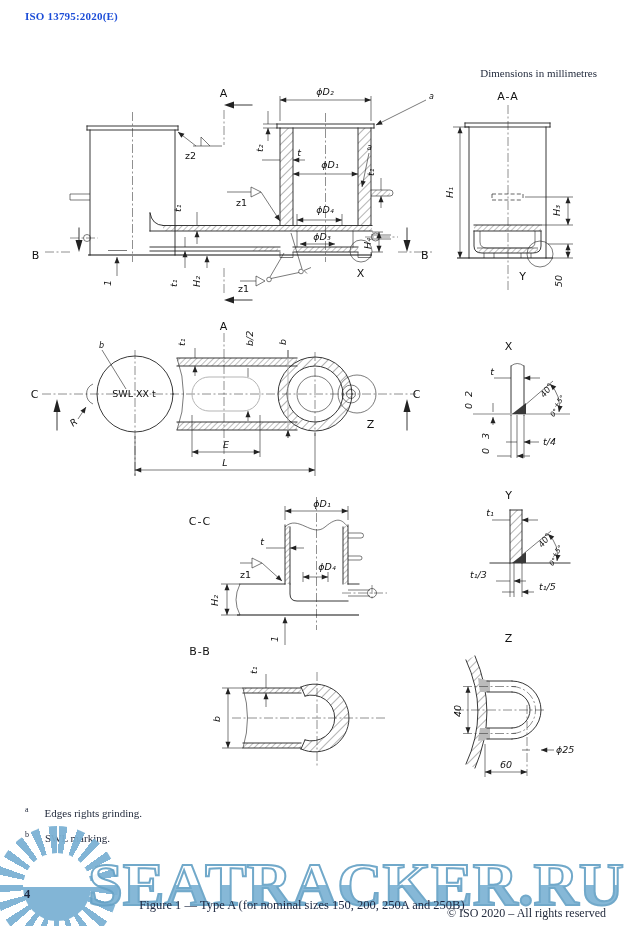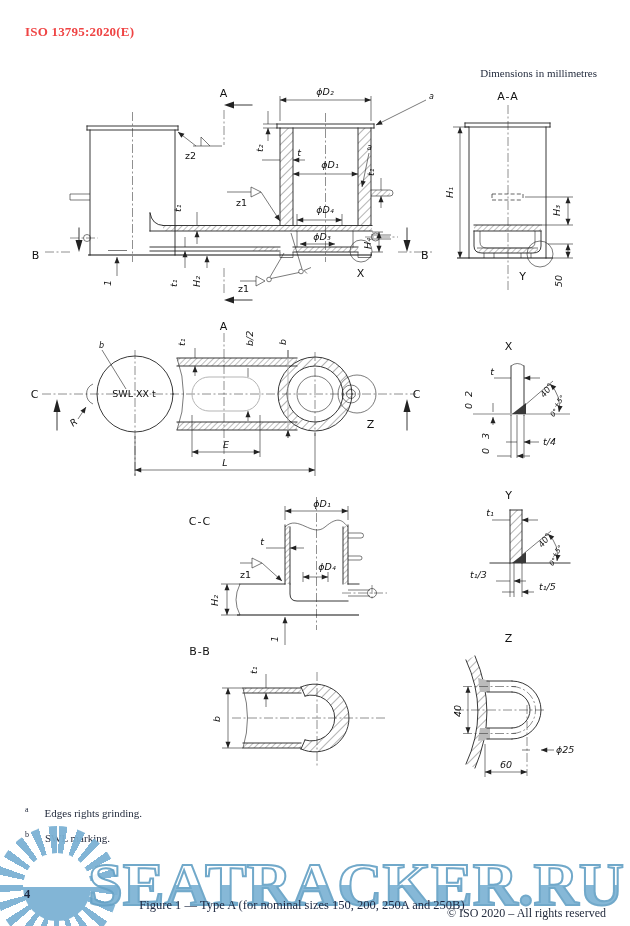--- a/index.html
+++ b/index.html
@@ -1,19 +1,19 @@
 <!DOCTYPE html>
 <html><head>
 <meta charset="utf-8">
 <style>
   html,body{margin:0;padding:0;}
   body{width:630px;height:926px;position:relative;background:#ffffff;overflow:hidden;
        font-family:"Liberation Serif",serif;}
   .layer{position:absolute;}
-  #hdr{top:24px;left:25px;font-size:13px;font-weight:bold;color:#ef4444;letter-spacing:.2px;}
+  #hdr{top:10px;left:25px;font-size:11px;font-weight:bold;color:#1d4ed8;letter-spacing:.2px;}
   #drawing{top:0;left:0;z-index:1;}
   
   .ln{stroke:#222;stroke-width:.9;fill:none;stroke-linecap:square;}
   .ln2{stroke:#222;stroke-width:.6;fill:none;}
   .thk{stroke:#111;stroke-width:1.2;fill:none;}
   .cl{stroke:#333;stroke-width:.55;fill:none;stroke-dasharray:9 2.5 2 2.5;}
   .hid{stroke:#222;stroke-width:.7;fill:none;stroke-dasharray:4 2.2;}
   .dim{stroke:#222;stroke-width:.6;fill:none;}
   .gray{stroke:#b0b0b0;stroke-width:1.4;fill:none;}
   .grayln{stroke:#b5b5b5;stroke-width:1;fill:none;}

